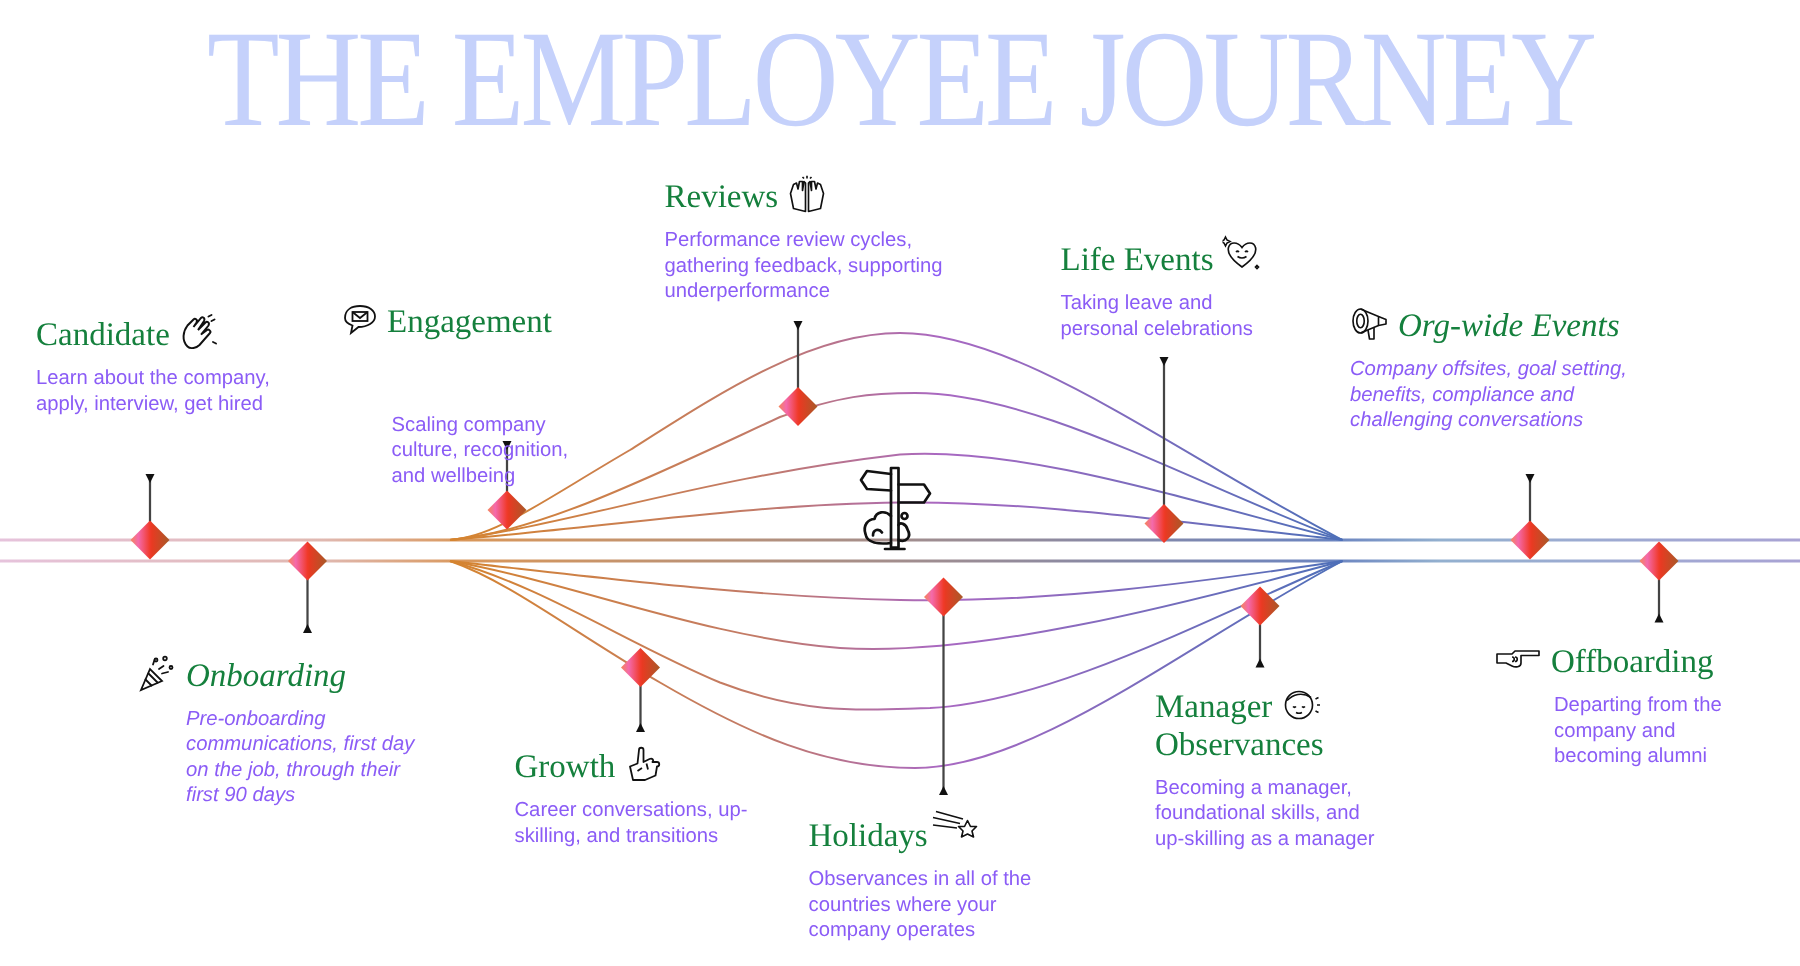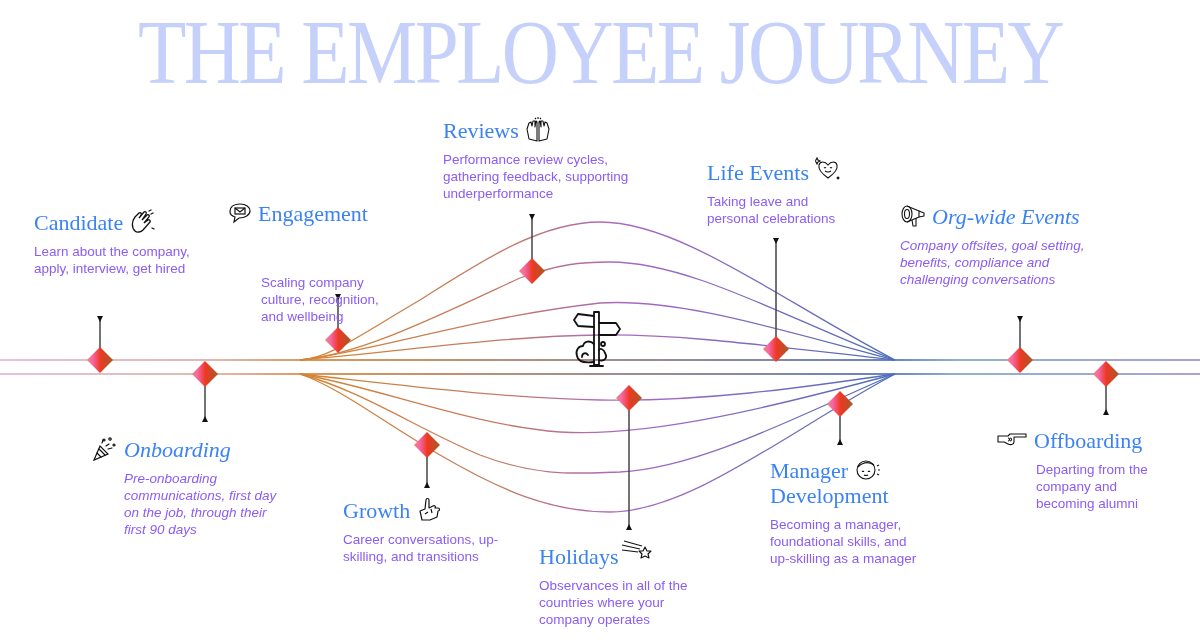--- a/index.html
+++ b/index.html
@@ -1,20 +1,20 @@
 <!DOCTYPE html>
 <html><head>
 <meta charset="utf-8">
 <style>
   html,body{margin:0;padding:0;background:#ffffff;}
   body{width:1200px;height:644px;position:relative;overflow:hidden;font-family:"Liberation Sans",sans-serif;color:#111;}
   #title{position:absolute;left:0;top:4px;width:1200px;text-align:center;font-family:"Liberation Serif",serif;font-size:92px;line-height:96px;color:#c5d1fb;letter-spacing:-3px;transform:scaleX(0.86);transform-origin:600px 0;white-space:nowrap;}
   svg#diagram{position:absolute;left:0;top:0;}
   .stage{position:absolute;}
-  .stage h2{margin:0;font-family:"Liberation Serif",serif;font-weight:normal;font-size:22px;line-height:25px;color:#3b82f6;display:flex;align-items:center;gap:6px;white-space:nowrap;}
+  .stage h2{margin:0;font-family:"Liberation Serif",serif;font-weight:normal;font-size:22px;line-height:25px;color:#15803d;display:flex;align-items:center;gap:6px;white-space:nowrap;}
   .stage p{margin:8px 0 0 0;font-size:13.5px;line-height:17px;color:#8b5cf6;}
   .ico{display:inline-block;width:26px;height:26px;}
   .ico svg{width:26px;height:26px;}
 </style>
 </head>
 <body>
 
 <div id="title">THE EMPLOYEE JOURNEY</div>
 
 <svg id="diagram" width="1200" height="644" viewBox="0 0 1200 644">
@@ -104,21 +104,21 @@
     <path d="M22 6 L6 4 L2 10 L6 16 L22 17"></path>
     <path d="M27 13 L44 13 L48 19 L44 25 L27 25"></path>
     <path d="M22 52 C 14 53, 6 52, 5 46 C 3 40, 7 36, 11 36 C 12 31, 18 30, 22 34"></path>
     <path d="M10 47 C 10 43, 14 42, 16 45"></path>
     <path d="M27 50 C 32 52, 36 48, 33 43 C 32 39, 28 38, 27 40"></path>
     <circle cx="31" cy="34" r="2"></circle>
     <line x1="18" y1="56" x2="31" y2="56"></line>
   </g>
 </svg>
 
-<div class="stage" style="left:34px;top:209px;width:180px;">
+<div class="stage" style="left:24px;top:209px;width:180px;">
   <h2>
       <span>Candidate</span>
     <span class="ico"><svg viewBox="0 0 26 26" fill="none" stroke="#111" stroke-width="1.3" stroke-linecap="round">
           <path d="M6 22 C 2 18, 3 12, 6 8 L 10 4 C 11 3, 13 4, 12 6 L 10 9 L 15 3 C 16 2, 18 3, 17 5 L 13 11 L 18 6 C 19 5, 21 6, 20 8 L 15 14 L 19 11 C 20 10, 22 12, 21 13 L 14 21 C 12 23, 8 24, 6 22 Z"></path>
           <path d="M20 2 l2 -1 M22 5 l2 -1 M23 19 l2 1"></path>
         </svg></span>
   </h2>
   <p>Learn about the company, apply, interview, get hired</p>
 </div>
 
@@ -200,21 +200,21 @@
   <h2>
       <span>Manager</span>
     <span class="ico"><svg viewBox="0 0 26 26" fill="none" stroke="#111" stroke-width="1.1">
           <circle cx="12" cy="13" r="9"></circle>
           <path d="M4 10 C 8 6, 14 4, 20 8"></path>
           <path d="M8 14 q1 1 2 0 M14 14 q1 1 2 0 M10 18 q2 1 4 0"></path>
           <path d="M23 9 l2 -1 M24 13 h2 M23 17 l2 1"></path>
         </svg></span>
   </h2>
   <h2>
-      <span>Development</span>
+      <span>Observances</span>
     </h2>
   <p style="width:150px;">Becoming a manager, foundational skills, and up-skilling as a manager</p>
 </div>
 
 <div class="stage" style="left:900px;top:203px;width:260px;font-style:italic;">
   <h2>
     <span class="ico"><svg viewBox="0 0 26 26" fill="none" stroke="#111" stroke-width="1.1" stroke-linejoin="round">
           <ellipse cx="7" cy="11" rx="5" ry="8"></ellipse>
           <ellipse cx="7" cy="11" rx="2.5" ry="4.5"></ellipse>
           <path d="M7 3 L 19 8 L 19 14 L 7 19"></path>

